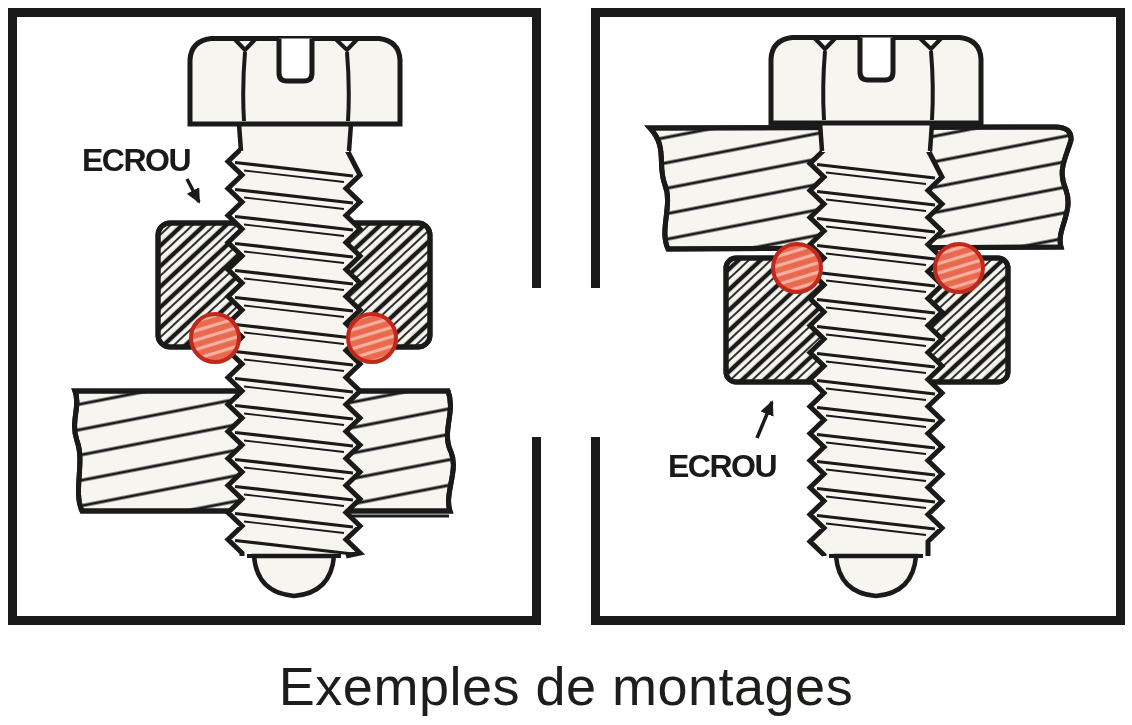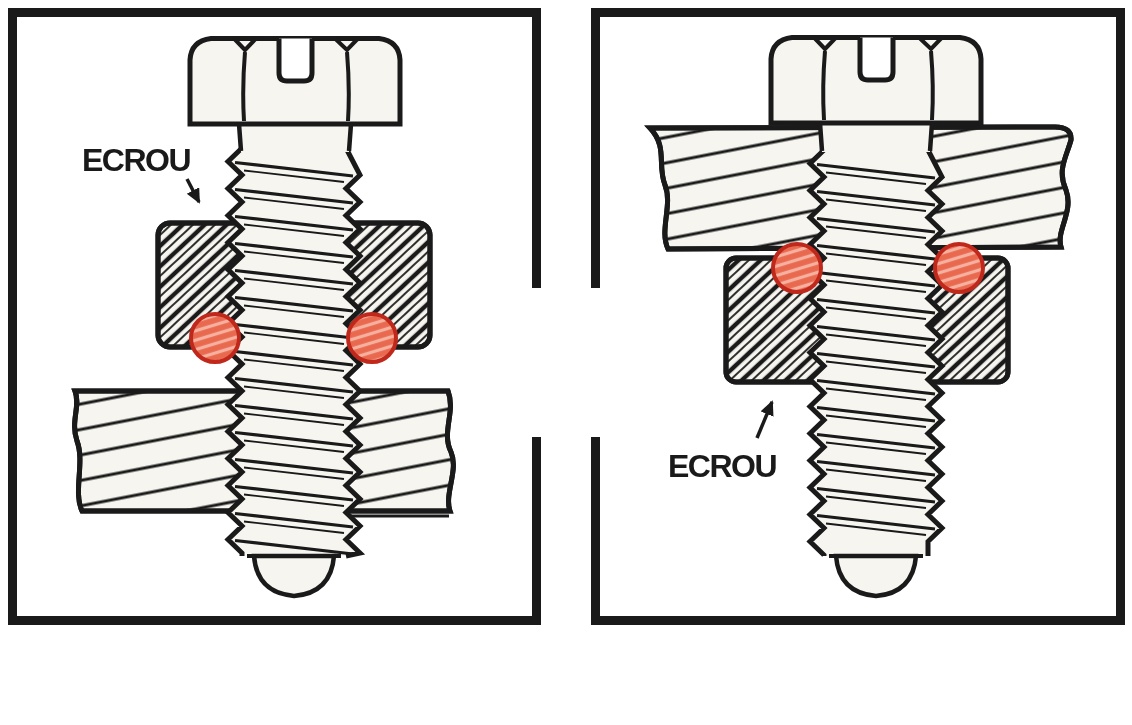--- a/index.html
+++ b/index.html
@@ -141,14 +141,15 @@
       <circle cx="959" cy="268" r="24" fill="var(--seal-fill)"></circle>
       <circle cx="959" cy="268" r="24" fill="url(#sealHatch)"></circle>
       <circle cx="959" cy="268" r="24" fill="none" stroke="var(--seal-ring)" stroke-width="4"></circle>
     </g>
 
     <text class="nut-label" x="668" y="477">ECROU</text>
     <path class="ln" stroke-width="3.5" marker-end="url(#arrowHead)" d="M757 438 L772 402"></path>
   </g>
 </svg>
 
+<div class="caption">Exemples de montages</div>
 
 </div>
 
 </body></html>

